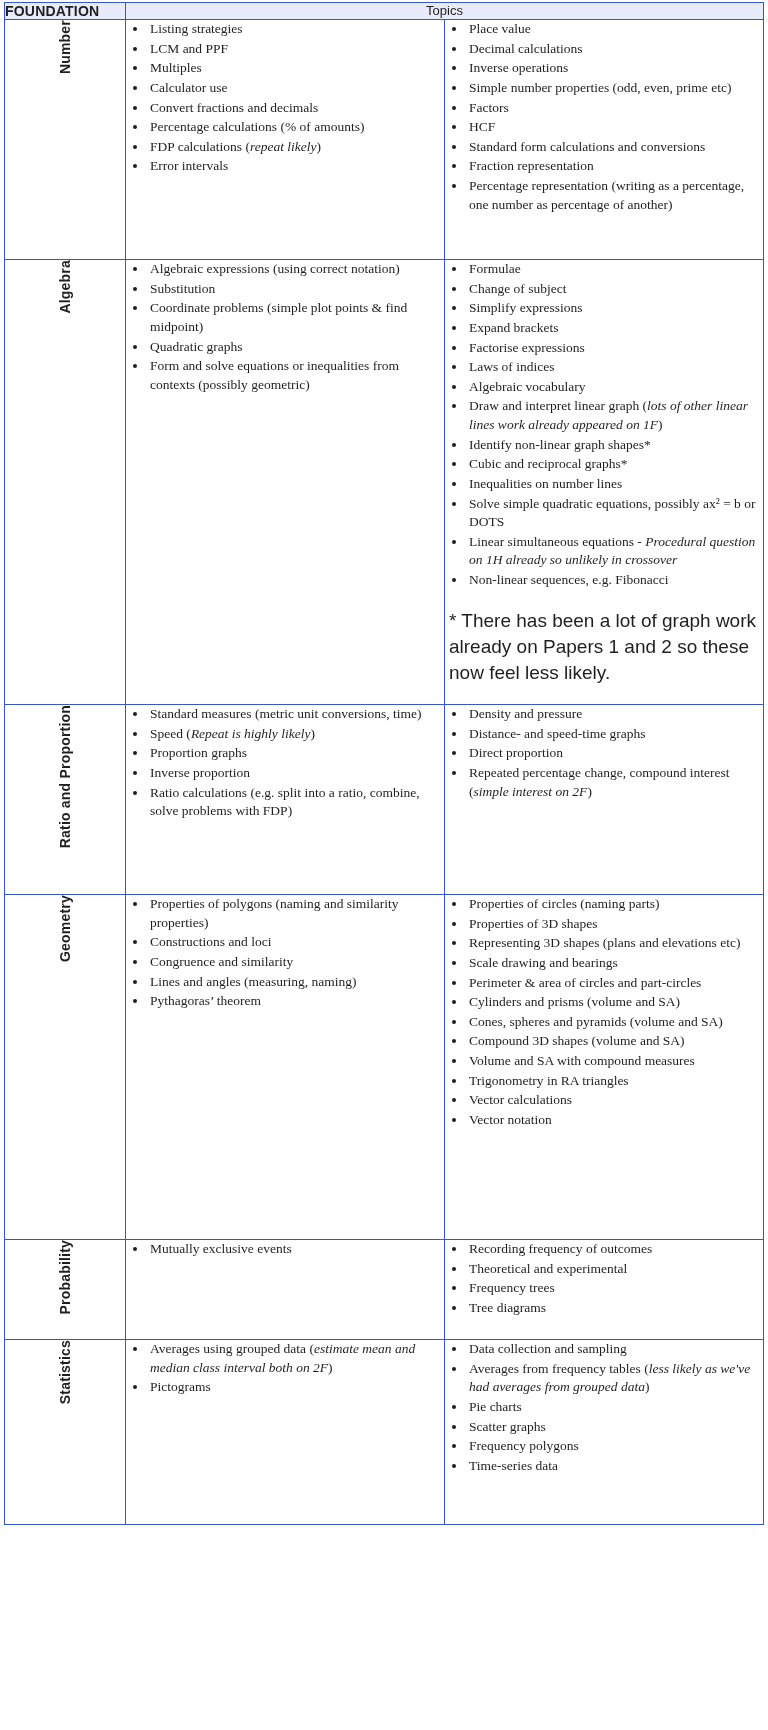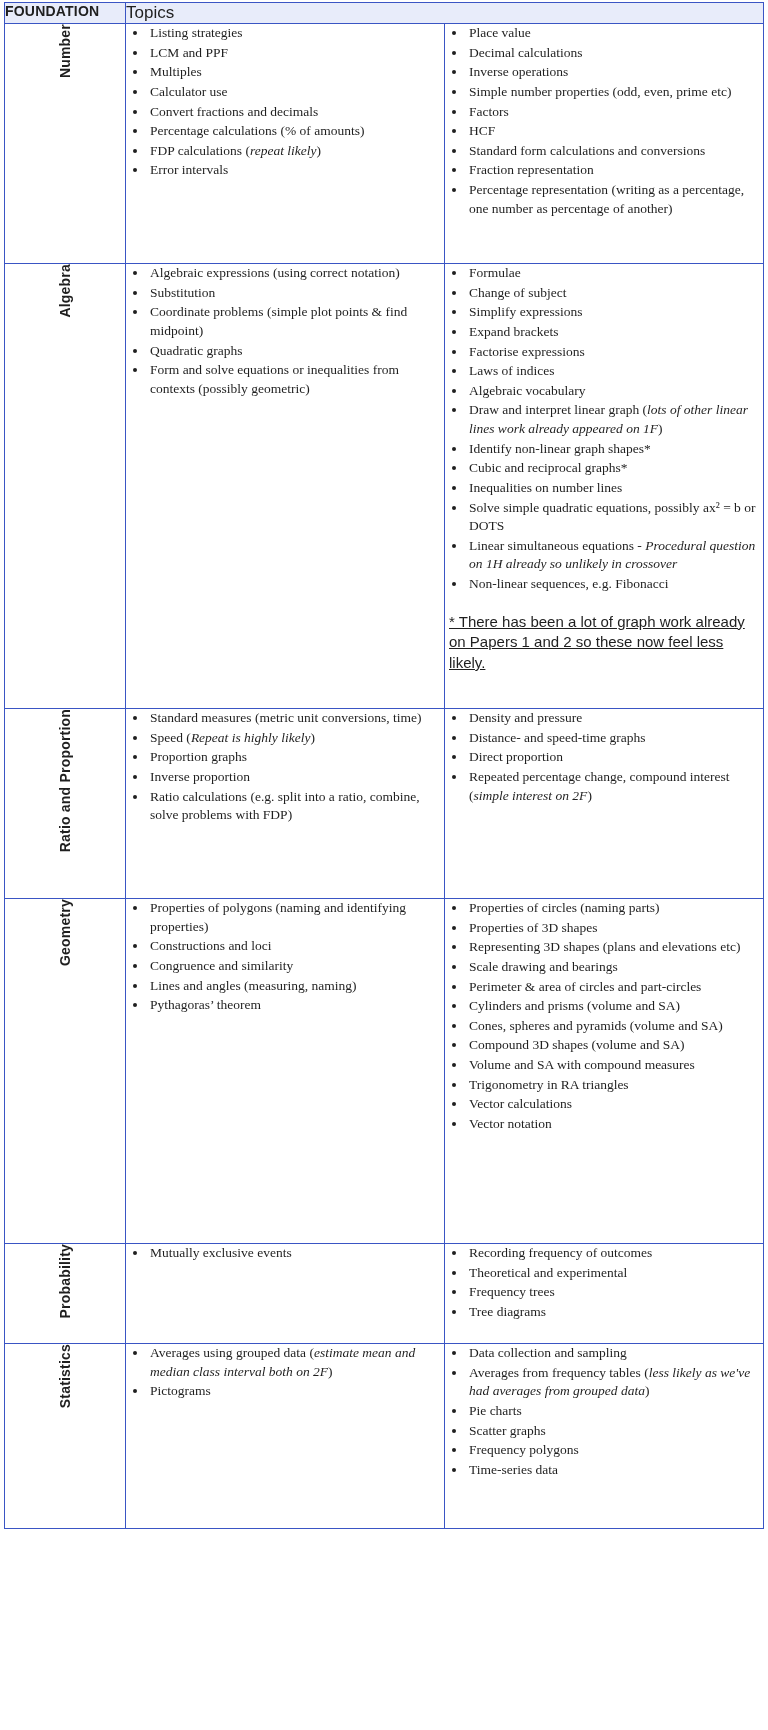--- a/index.html
+++ b/index.html
@@ -44,22 +44,22 @@
     font-weight: bold;
     font-size: 14px;
     letter-spacing: 0.2px;
     padding: 12px 8px 12px 10px;
     text-align: left;
     vertical-align: middle;
     color: #1f1f1f;
   }
   .hdr-topics {
     font-weight: normal;
-    font-size: 17px;
-    text-align: left;
+    font-size: 13px;
+    text-align: center;
     vertical-align: middle;
     padding: 12px 8px;
     color: #1f1f1f;
   }
   .hdr-sub-blank {
     background: #e8ecfa;
   }
   .hdr-sub {
     background: #e8ecfa;
     font-weight: bold;
@@ -109,25 +109,24 @@
     padding-left: 2px;
     color: #1f1f1f;
   }
   ul.topic-list li::marker {
     font-size: 13px;
   }
   .it { font-style: italic; }
 
   .footnote {
     margin: 18px 0 0 0;
-    font-size: 15px;
+    font-size: 19px;
     line-height: 1.38;
     color: #1f1f1f;
     padding-left: 4px;
-    text-decoration: underline;
   }
 </style>
 </head>
 <body>
 
 <div class="page">
   <table class="topics-table">
     <thead>
       <tr>
         <th class="hdr hdr-foundation">FOUNDATION</th>
@@ -211,21 +210,21 @@
               <li>Distance- and speed-time graphs</li>
               <li>Direct proportion</li>
               <li>Repeated percentage change, compound interest (<span class="it">simple interest on 2F</span>)</li>
             </ul>
           </td>
         </tr>
         <tr style="height: 345px;">
           <td class="cat-cell"><span class="cat-label">Geometry</span></td>
           <td class="topic-cell col-on-paper">
             <ul class="topic-list">
-              <li>Properties of polygons (naming and identifying properties)</li>
+              <li>Properties of polygons (naming and similarity properties)</li>
               <li>Constructions and loci</li>
               <li>Congruence and similarity</li>
               <li>Lines and angles (measuring, naming)</li>
               <li>Pythagoras’ theorem</li>
             </ul>
           </td>
           <td class="topic-cell col-potential">
             <ul class="topic-list">
               <li>Properties of circles (naming parts)</li>
               <li>Properties of 3D shapes</li>

